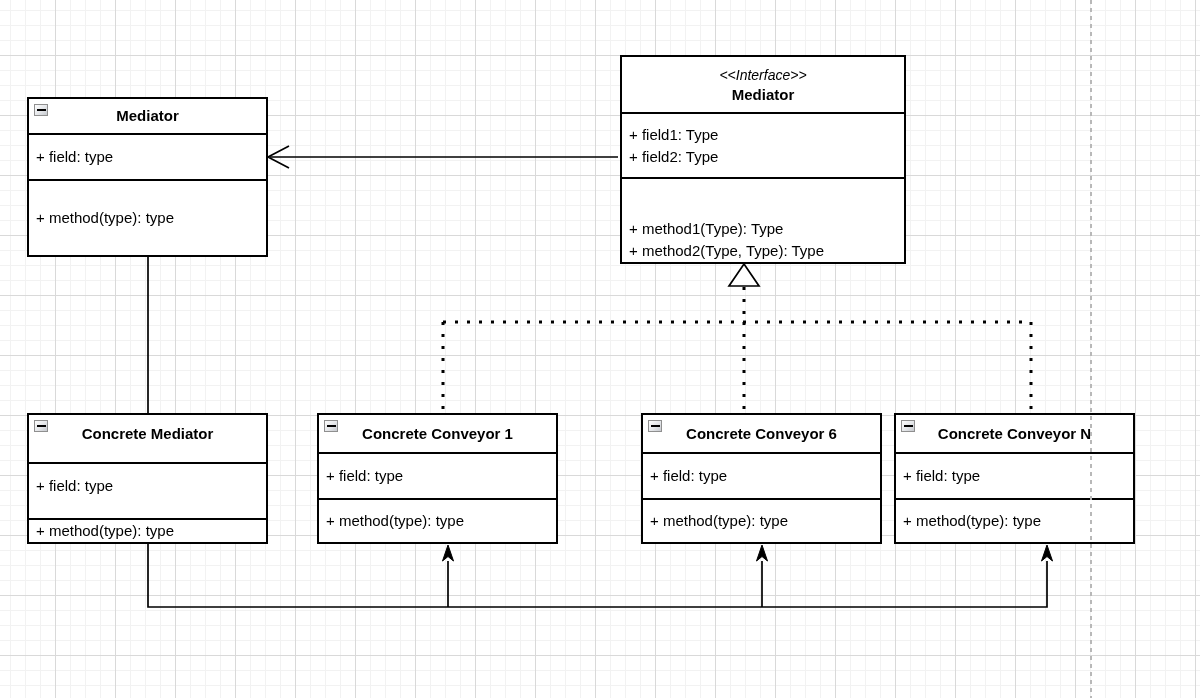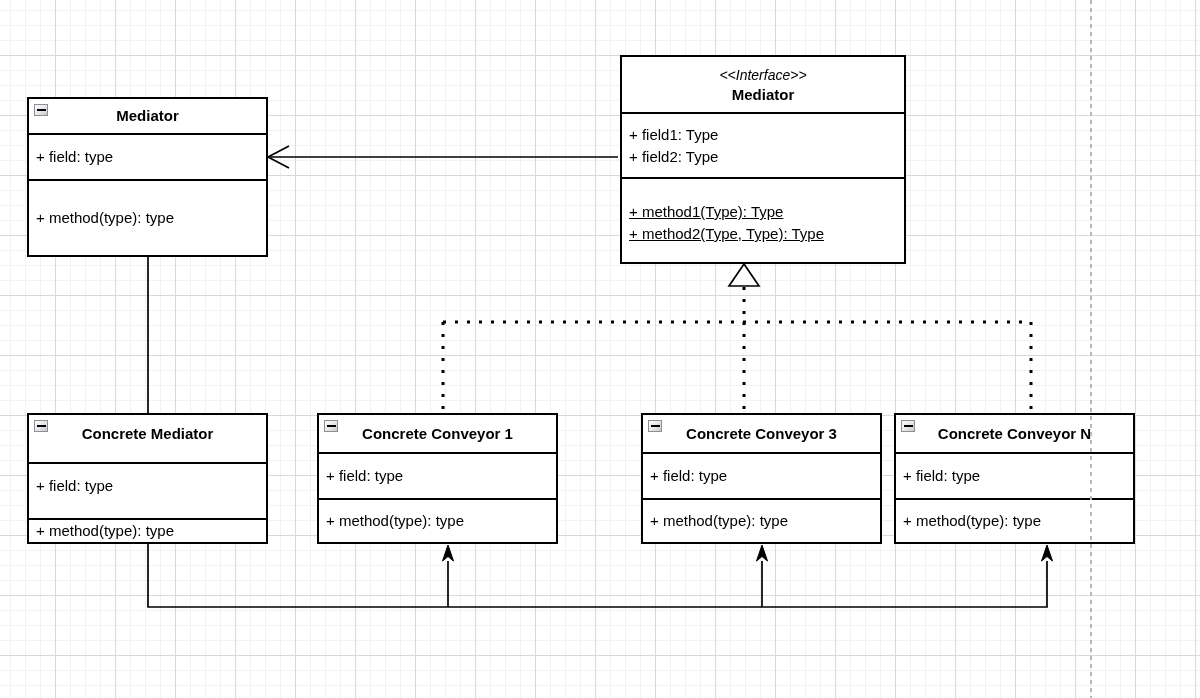--- a/index.html
+++ b/index.html
@@ -85,21 +85,21 @@
   }
 
   .uml-section {
     border-top: 2px solid #000000;
     box-sizing: border-box;
     display: flex;
     flex-direction: column;
     justify-content: center;
   }
   .uml-section.grow { flex: 1 1 auto; justify-content: center; }
-  .uml-section.top-align { justify-content: center; padding-top: 5px; text-decoration: underline; }
+  .uml-section.top-align { justify-content: flex-end; padding-top: 5px; }
 
   .member {
     padding-left: 7px;
     line-height: 22px;
     white-space: nowrap;
   }
 
   
   #box-mediator          { left: 27px;  top: 97px;  width: 241px; height: 160px; }
   #box-mediator          .uml-header { flex: 0 0 34px; }
@@ -219,21 +219,21 @@
     <div class="uml-section grow">
       <div class="member">+ method(type): type</div>
     </div>
   </div>
 
   <div class="uml-class concrete-box" id="box-concrete-conveyor-2">
     <div class="uml-header">
       <span class="collapse-btn">
           <span class="collapse-bar"></span>
         </span>
-      <span class="class-title">Concrete Conveyor 3</span>
+      <span class="class-title">Concrete Conveyor 6</span>
     </div>
     <div class="uml-section sec-fields">
       <div class="member">+ field: type</div>
     </div>
     <div class="uml-section grow">
       <div class="member">+ method(type): type</div>
     </div>
   </div>
 
   <div class="uml-class concrete-box" id="box-concrete-conveyor-n">

